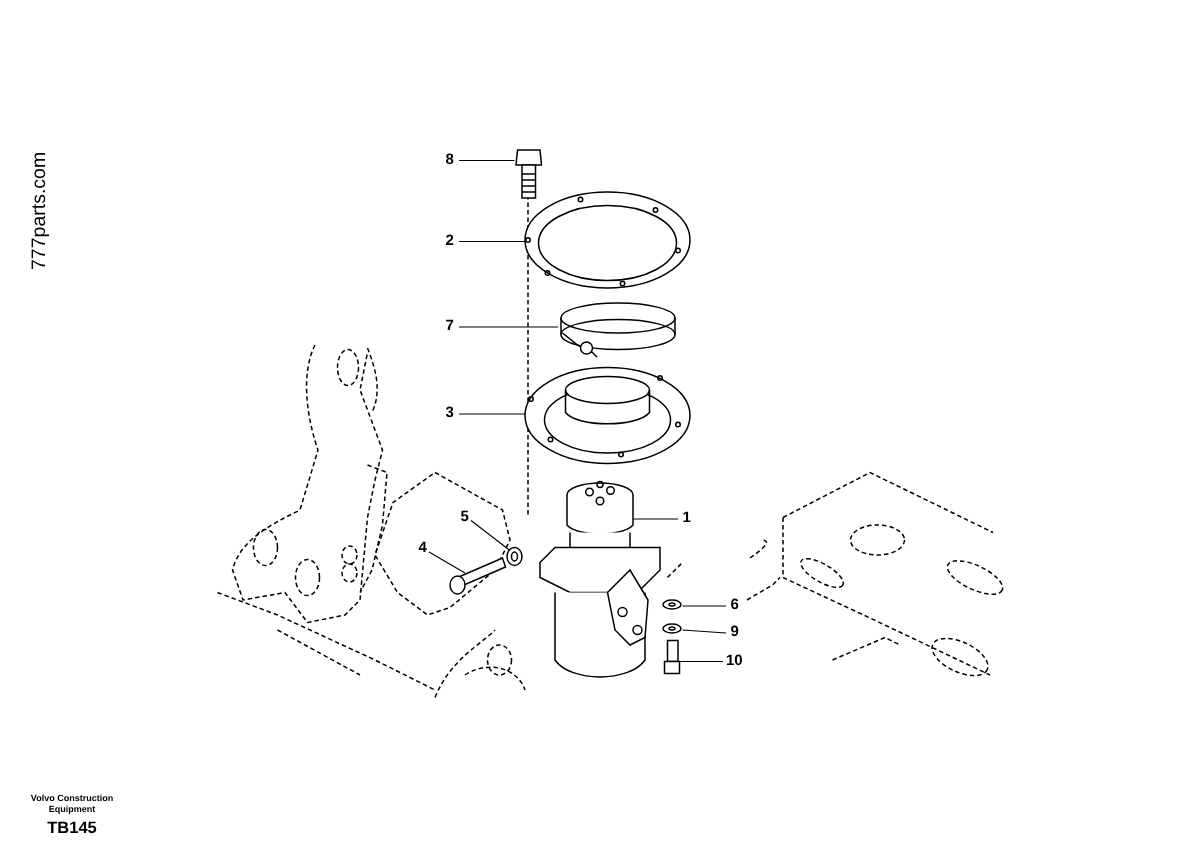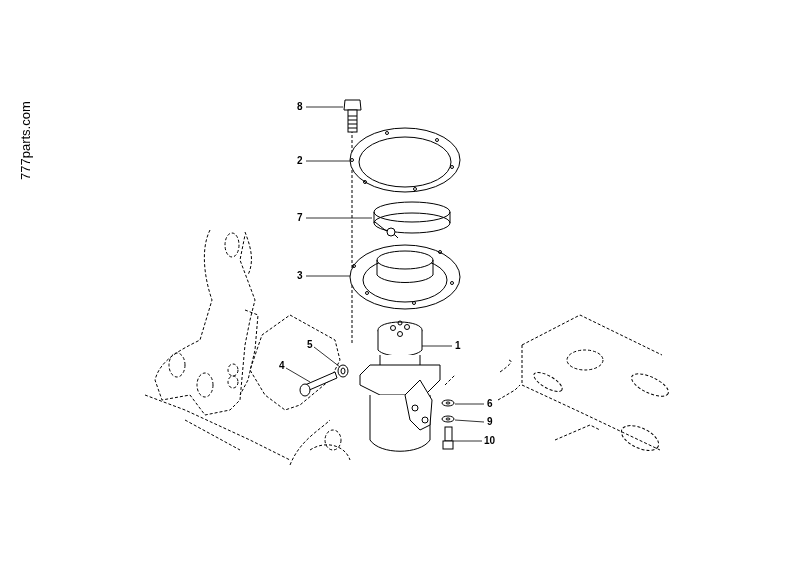--- a/index.html
+++ b/index.html
@@ -155,13 +155,18 @@
   <div class="callout" style="left:307px;top:340px;">5</div>
   <div class="callout" style="left:279px;top:361px;">4</div>
   <div class="callout" style="left:487px;top:399px;">6</div>
   <div class="callout" style="left:487px;top:417px;">9</div>
   <div class="callout" style="left:484px;top:436px;">10</div>
 
   
   <div class="watermark">777parts.com</div>
 
   
+  <div class="footer">
+    <div class="line1">Volvo Construction</div>
+    <div class="line2">Equipment</div>
+    <div class="code">TB145</div>
+  </div>
 </div>
 
 </body></html>

